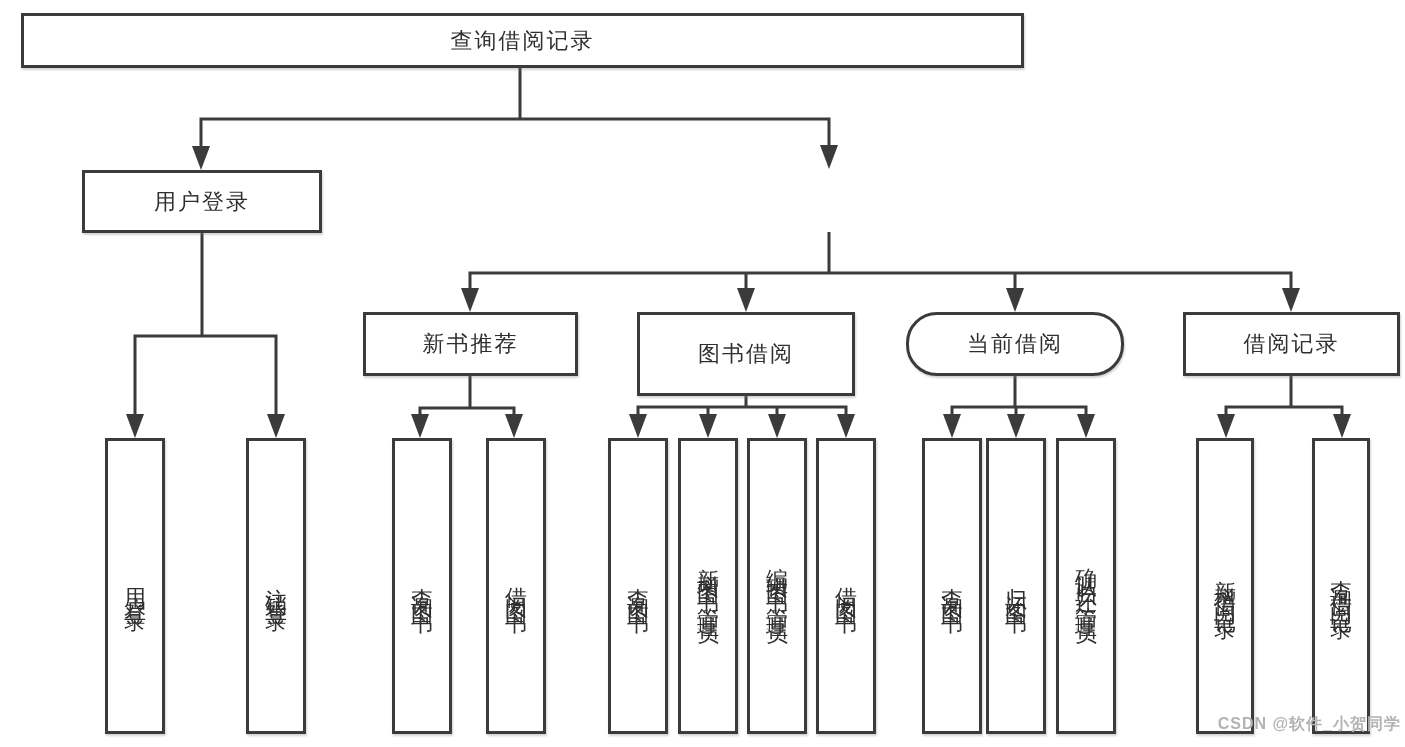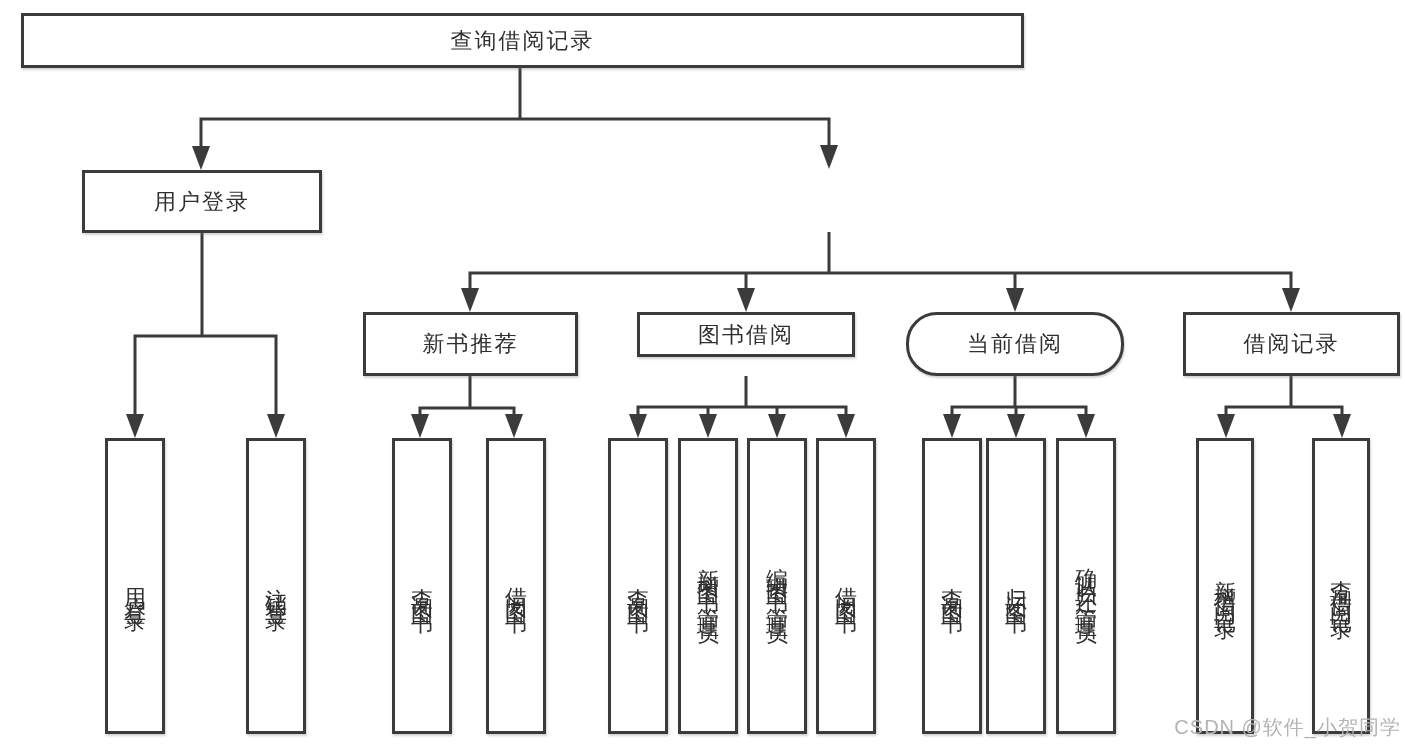--- a/index.html
+++ b/index.html
@@ -16,22 +16,22 @@
     display:flex;align-items:center;justify-content:center;
     color:var(--text,#2f2f2f);font-size:22px;letter-spacing:2px;
     box-shadow:1px 2px 2px rgba(130,130,130,0.35);
     white-space:nowrap;
   }
   .box.v span{
     writing-mode:vertical-rl;text-orientation:mixed;
     letter-spacing:8px;line-height:1;
   }
   .watermark{
-    position:absolute;color:var(--wm,#b3b3b3);font-size:20px;
-    letter-spacing:1px;z-index:5;
+    position:absolute;color:var(--wm,#b3b3b3);font-size:16px;
+    letter-spacing:1px;z-index:5;font-weight:bold;
   }
 </style>
 </head>
 <body>
 
 <div class="stage">
 
   <svg class="wires" viewBox="0 0 1405 747" xmlns="http://www.w3.org/2000/svg">
 
     <path d="M520 68 V119 M201 147 V119 H829 V146"></path>
@@ -72,21 +72,21 @@
     <span>查询借阅记录</span>
   </div>
 
   <div class="box" style="left:82px;top:170px;width:240px;height:63px;">
     <span>用户登录</span>
   </div>
 
   <div class="box" style="left:363px;top:312px;width:215px;height:64px;">
     <span>新书推荐</span>
   </div>
-  <div class="box" style="left:637px;top:312px;width:218px;height:45px;">
+  <div class="box" style="left:637px;top:312px;width:218px;height:84px;">
     <span>图书借阅</span>
   </div>
   <div class="box" style="left:906px;top:312px;width:218px;height:64px;border-radius:31px;">
     <span>当前借阅</span>
   </div>
   <div class="box" style="left:1183px;top:312px;width:217px;height:64px;">
     <span>借阅记录</span>
   </div>
 
   <div class="box v" style="left:105px;top:438px;width:60px;height:296px;">

